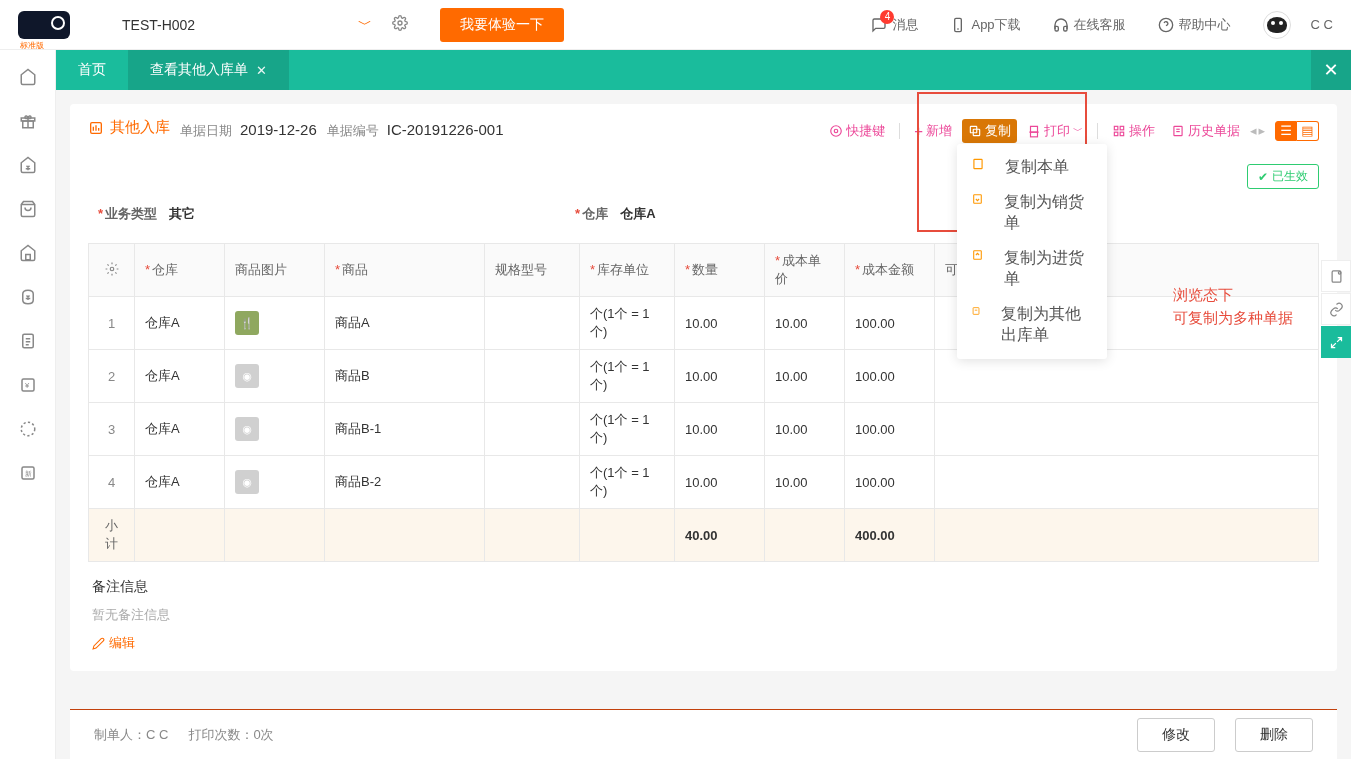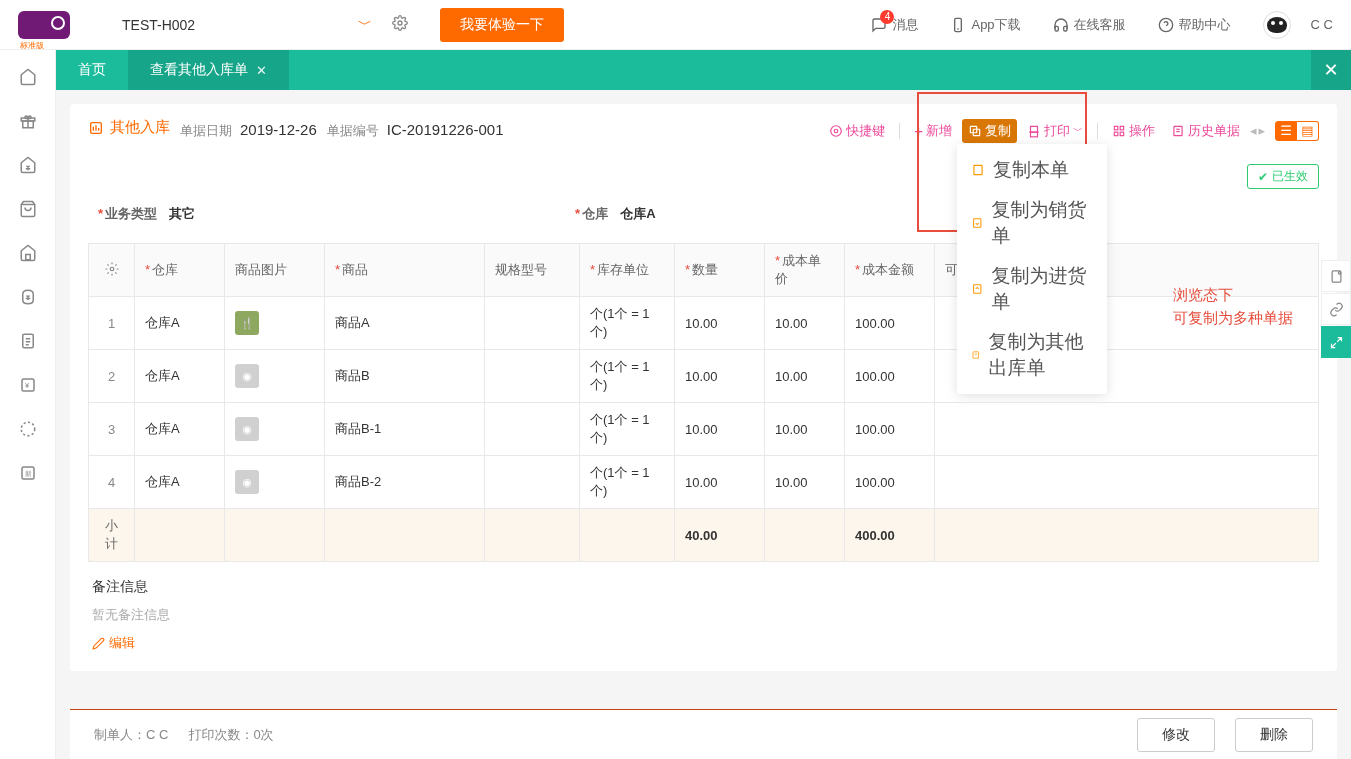--- a/index.html
+++ b/index.html
@@ -1,21 +1,21 @@
 <!DOCTYPE html>
 <html><head>
 <meta charset="utf-8">
 <style>
 * { margin: 0; padding: 0; box-sizing: border-box; }
 body { font-family: "Microsoft YaHei", -apple-system, sans-serif; font-size: 13px; color: #333; background: #f5f5f5; overflow: hidden; }
 .app { width: 1351px; height: 759px; display: flex; flex-direction: column; position: relative; }
 
 
 .top-header { height: 50px; background: #fff; border-bottom: 1px solid #eee; display: flex; align-items: center; padding: 0 18px; gap: 12px; }
-.logo { width: 52px; height: 28px; background: #701a75; border-radius: 6px; display: flex; flex-direction: column; align-items: center; justify-content: center; color: #fff; position: relative; padding-left: 28px; }
+.logo { width: 52px; height: 28px; background: #0f172a; border-radius: 6px; display: flex; flex-direction: column; align-items: center; justify-content: center; color: #fff; position: relative; padding-left: 28px; }
 .logo-dot { width: 14px; height: 14px; border: 2.5px solid #fff; border-radius: 50%; margin-top: -3px; }
 .logo-text { font-size: 8px; color: #ff6a00; position: absolute; top: 29px; left: 2px; white-space: nowrap; }
 .store-select { margin-left: 40px; width: 250px; display: flex; align-items: center; justify-content: space-between; color: #333; font-size: 14px; cursor: pointer; }
 .store-select .chev { color: #ff6a00; font-size: 14px; }
 .gear-top { color: #888; font-size: 15px; margin-left: 8px; cursor: pointer; }
 .cta-btn { margin-left: 20px; background: #ff6a00; color: #fff; border: none; padding: 8px 20px; border-radius: 3px; font-size: 14px; cursor: pointer; }
 .top-spacer { flex: 1; }
 .top-link { display: flex; align-items: center; gap: 5px; color: #666; font-size: 13px; cursor: pointer; margin-left: 20px; position: relative; }
 .top-link svg { width: 16px; height: 16px; }
 .badge-red { position: absolute; top: -6px; left: 9px; background: #ff3b30; color: #fff; font-size: 10px; min-width: 14px; height: 14px; border-radius: 7px; display: flex; align-items: center; justify-content: center; padding: 0 3px; }
@@ -91,21 +91,21 @@
 .remark-empty { color: #aaa; font-size: 13px; margin-bottom: 10px; }
 .edit-link { color: #ff6a00; font-size: 13px; display: inline-flex; align-items: center; gap: 4px; cursor: pointer; }
 
 
 .footer-bar { height: 50px; background: #fff; border-top: 1px solid #c2410c; display: flex; align-items: center; padding: 0 24px; gap: 20px; font-size: 13px; color: #888; margin: 0 14px 0; }
 .footer-bar .sp { flex: 1; }
 .btn { padding: 7px 24px; border: 1px solid #ccc; background: #fff; border-radius: 3px; font-size: 14px; cursor: pointer; color: #333; }
 
 
 .dropdown { position: absolute; top: 40px; right: 230px; width: 150px; background: #fff; box-shadow: 0 2px 12px rgba(0,0,0,0.12); border-radius: 3px; padding: 6px 0; z-index: 100; }
-.dd-item { display: flex; align-items: center; gap: 8px; padding: 7px 14px; font-size: 19px; color: #555; cursor: pointer; }
+.dd-item { display: flex; gap: 20px; padding: 7px 14px; font-size: 16px; color: #555; cursor: pointer; }
 .dd-item .ico { width: 14px; height: 14px; color: #ff9800; }
 
 
 .anno-box { position: absolute; top: 92px; right: 264px; width: 170px; height: 140px; border: 2px solid #e74c3c; pointer-events: none; z-index: 50; }
 .anno-line { position: absolute; top: 180px; right: 260px; width: 130px; height: 100px; pointer-events: none; z-index: 50; }
 .anno-text { position: absolute; top: 284px; right: 58px; color: #e74c3c; font-size: 15px; line-height: 1.5; pointer-events: none; z-index: 50; }
 
 
 .right-rail { position: absolute; right: 0; top: 260px; width: 30px; display: flex; flex-direction: column; gap: 1px; }
 .rail-btn { width: 30px; height: 32px; background: #fff; border: 1px solid #eee; display: flex; align-items: center; justify-content: center; color: #888; cursor: pointer; }

